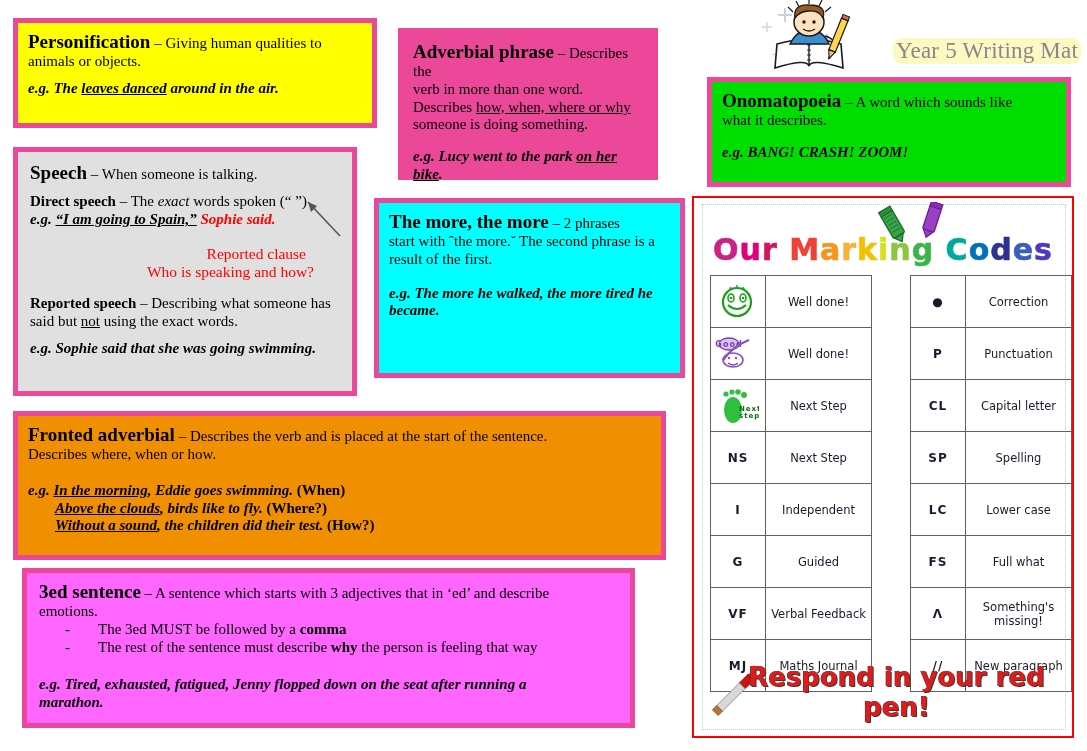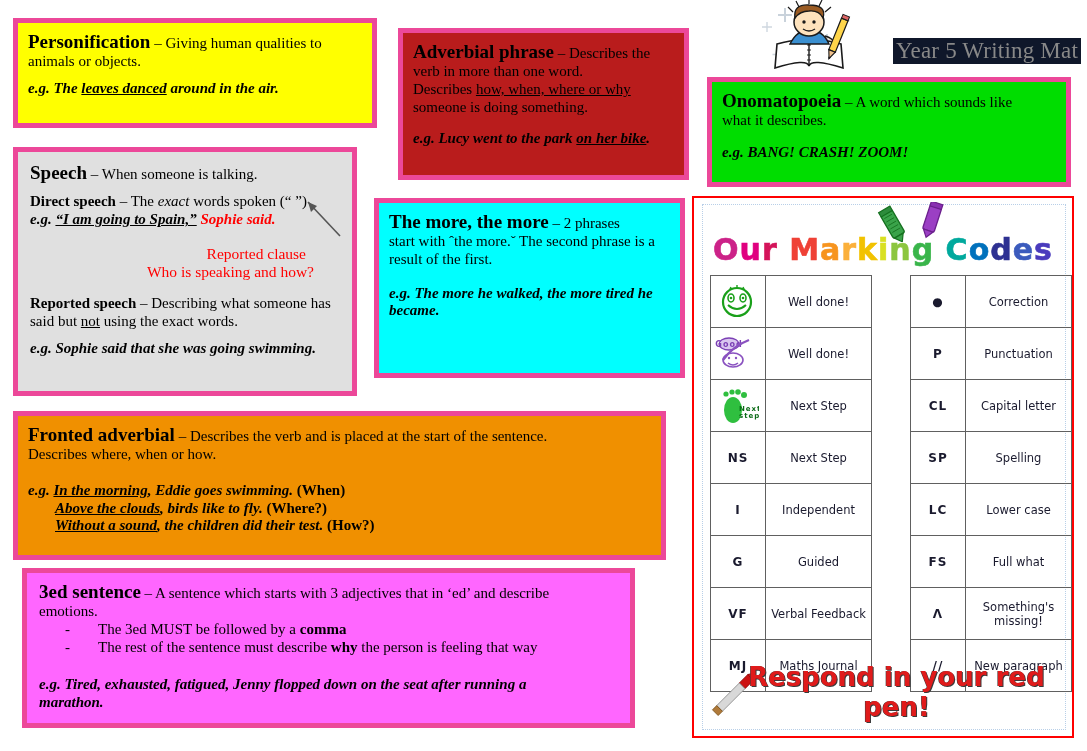--- a/index.html
+++ b/index.html
@@ -17,33 +17,33 @@
   .eg{font-size:15px;font-weight:bold;font-style:italic;}
   .u{text-decoration:underline;}
   .red{color:#ff0000;}
   .sp{height:9px;}
 
   
   #personification{left:13px;top:18px;width:364px;height:110px;background:#ffff00;padding:8px 10px;}
   
   #speech{left:13px;top:147px;width:344px;height:249px;background:#e0e0e0;padding:10px 12px;}
   
-  #adverbial{left:398px;top:28px;width:291px;height:152px;background:#b91c1c;padding:8px 10px;}
+  #adverbial{left:398px;top:28px;width:260px;height:152px;background:#ec4899;padding:8px 10px;}
   
   #themore{left:374px;top:198px;width:311px;height:180px;background:#00ffff;padding:8px 10px;}
   
   #onomatopoeia{left:707px;top:77px;width:364px;height:110px;background:#00dd00;padding:8px 10px;}
   
   #fronted{left:13px;top:411px;width:653px;height:149px;background:#f09000;padding:8px 10px;}
   
   #threeed{left:22px;top:568px;width:613px;height:160px;background:#ff66ff;padding:8px 12px;}
 
   
-  #yearbanner{position:absolute;left:893px;top:38px;background:#0f172a;color:#888888;
-    font-size:23px;font-family:"Liberation Serif",serif;padding:0 3px;letter-spacing:0.2px;}
+  #yearbanner{position:absolute;left:893px;top:38px;background:#fef9c3;color:#888888;
+    font-size:23px;font-family:"Liberation Serif",serif;padding:0 3px;letter-spacing:0.2px;border-radius:9px;}
 
   
   #boy{position:absolute;left:757px;top:0px;width:106px;height:72px;}
 
   
   #speecharrow{position:absolute;left:300px;top:196px;width:60px;height:50px;pointer-events:none;}
 
   
   #marking{position:absolute;left:692px;top:196px;width:382px;height:542px;
     border:2px solid #ff0000;background:#ffffff;box-sizing:border-box;}

